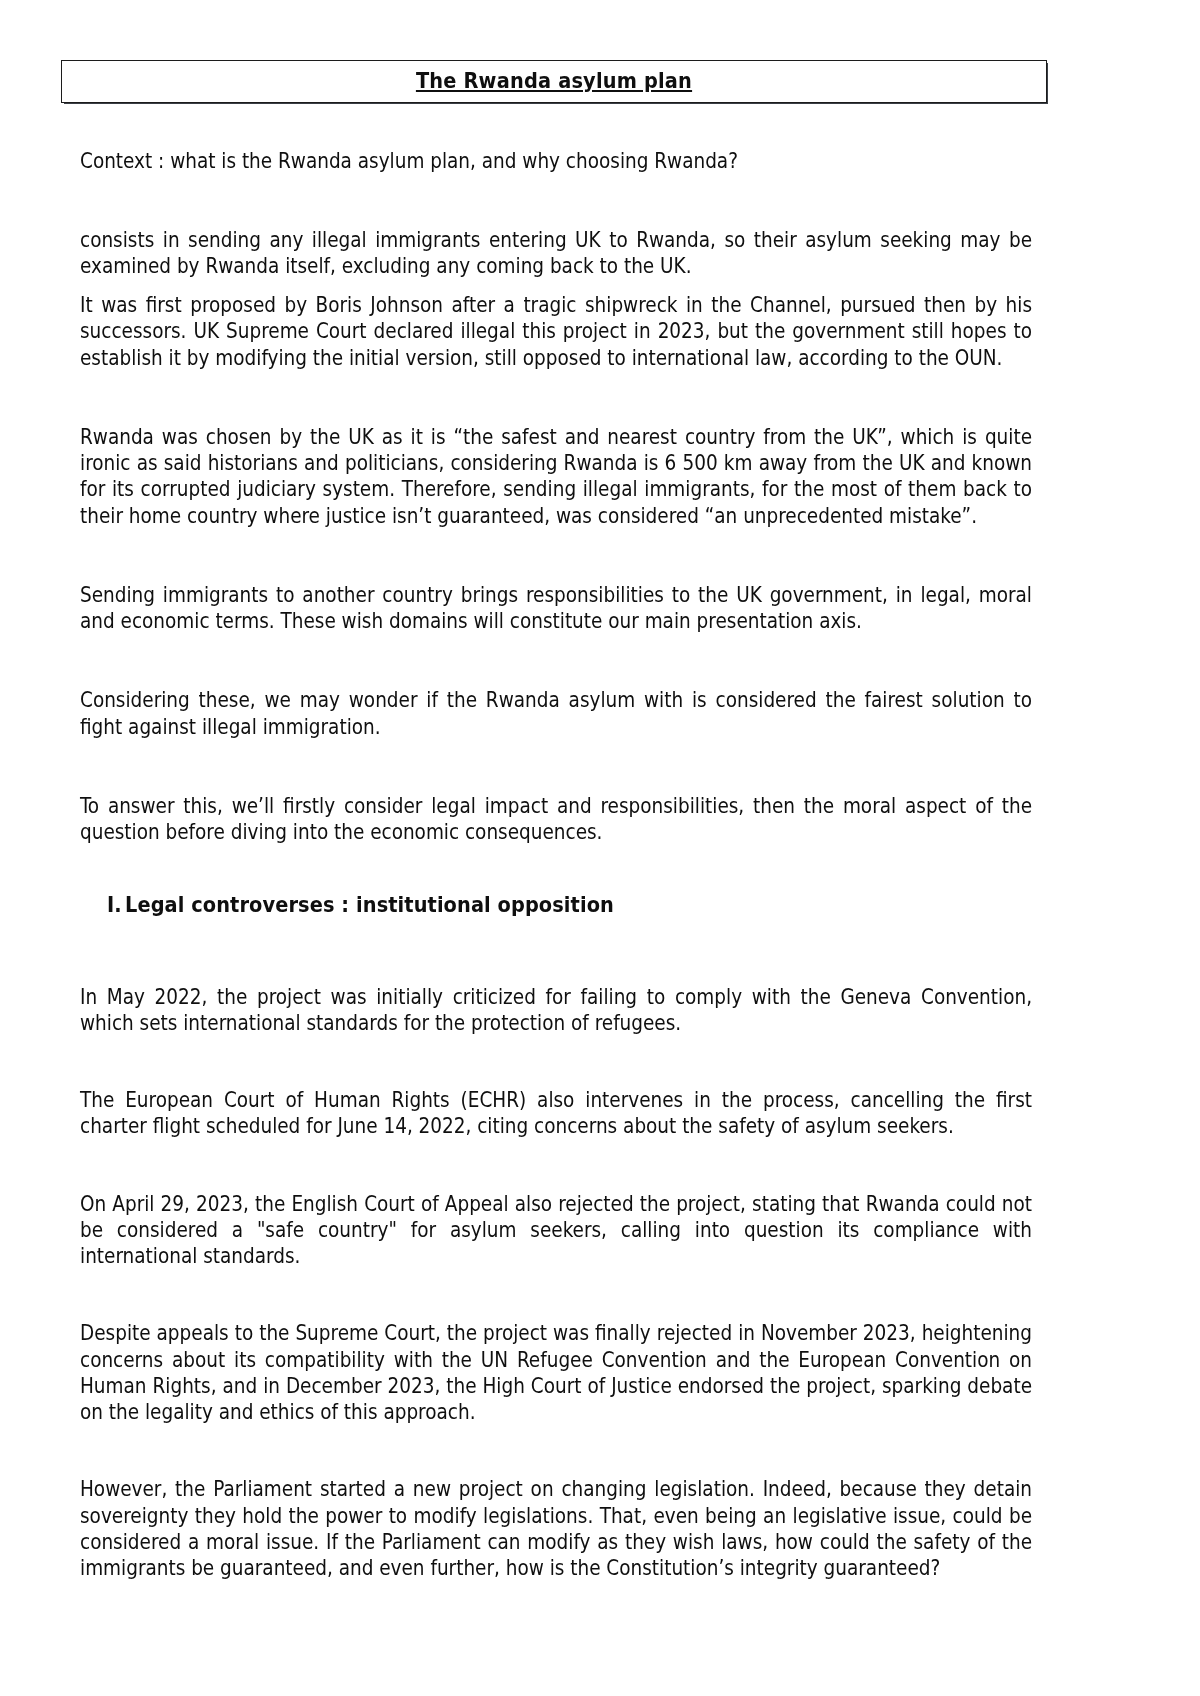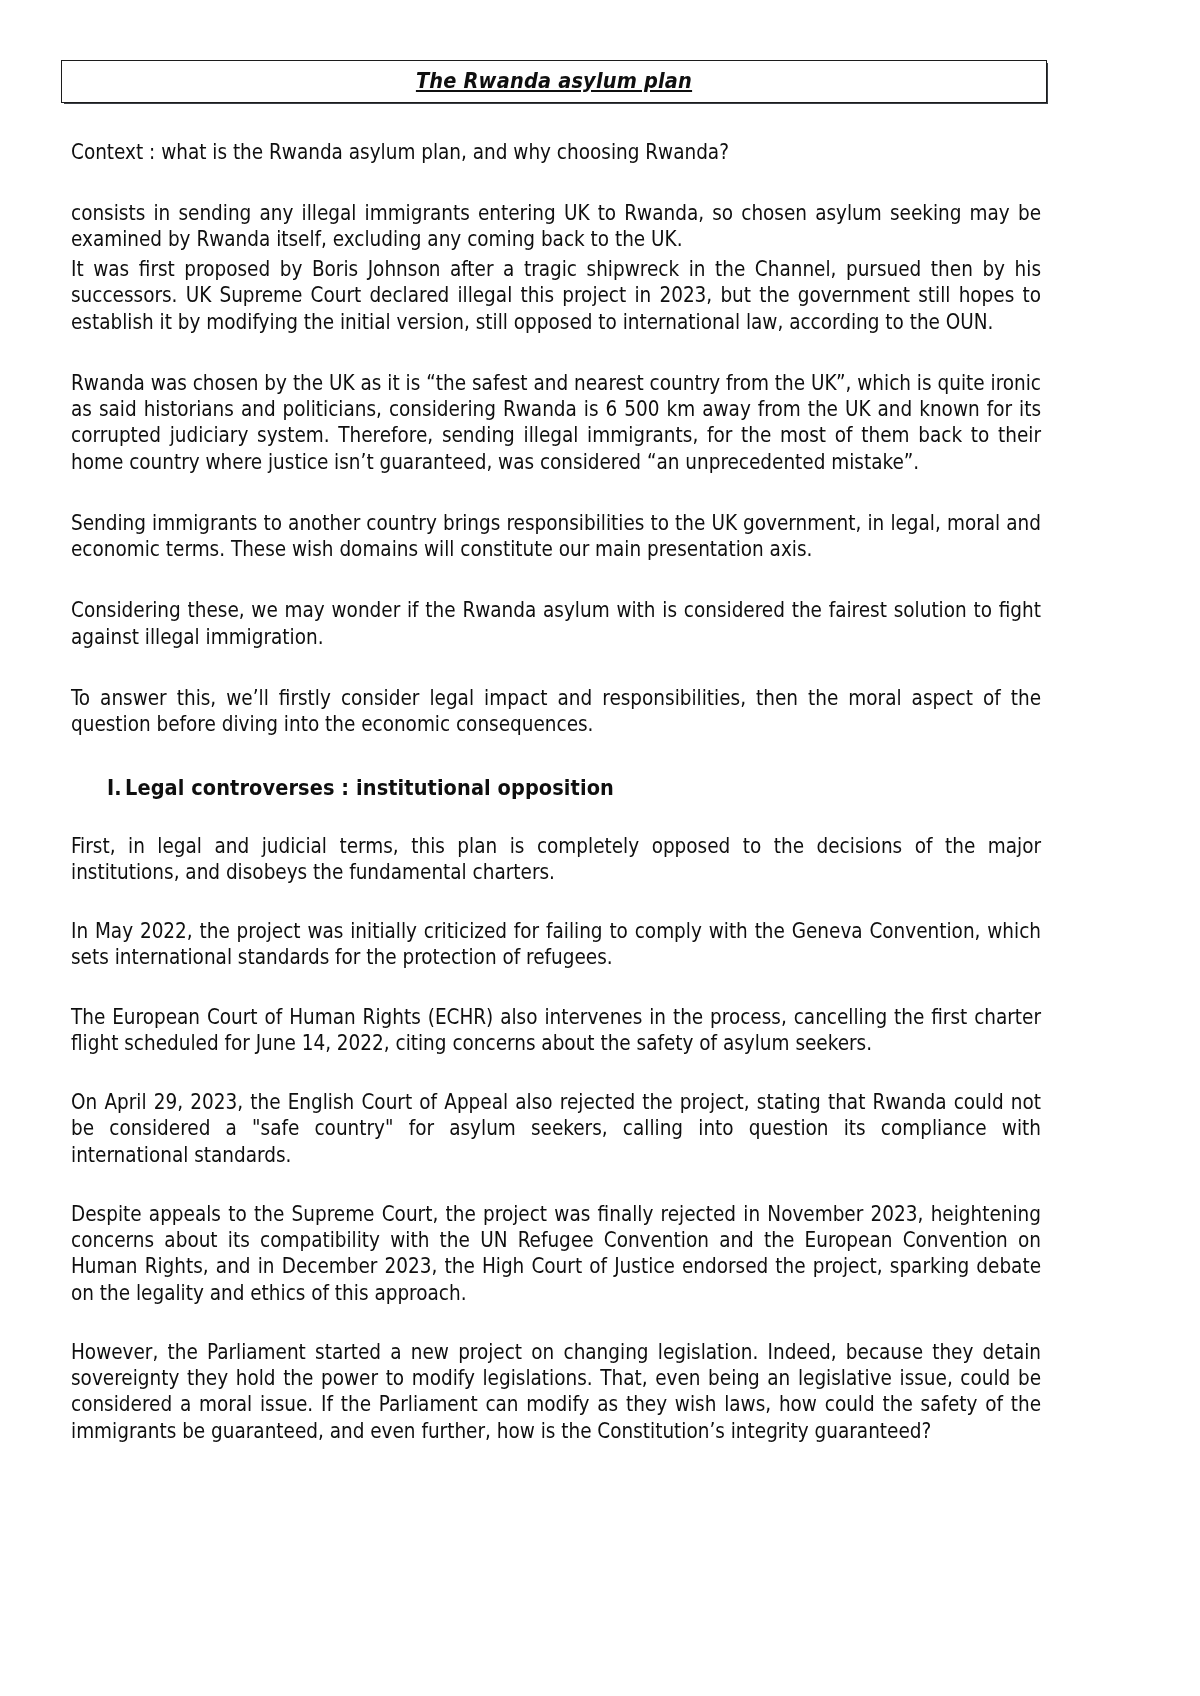--- a/index.html
+++ b/index.html
@@ -36,27 +36,26 @@
     left: 2px;
     right: -2px;
     top: 2px;
     bottom: -2px;
     border-right: 1px solid #3a3f45;
     border-bottom: 1px solid #3a3f45;
     pointer-events: none;
   }
   .doc-title {
     font-weight: bold;
-    font-style: italic;
     text-decoration: underline;
     font-size: 21.5px;
     letter-spacing: 0.2px;
   }
   p.body {
-    margin: 4px;
+    margin: 13px;
     text-align: justify;
     text-justify: inter-word;
   }
   .gap-lg { height: 27px; }
   .gap-md { height: 25px; }
   .gap-sm { height: 6px; }
   .spacer-after-title { height: 32px; }
   .ital { font-style: italic; }
   .section-head {
     margin: 0;
@@ -83,21 +82,21 @@
   <div class="title-box">
     <span class="doc-title">The Rwanda asylum plan</span>
   </div>
 
   <div class="spacer-after-title"></div>
 
   <p class="body">Context : what is the Rwanda asylum plan, and why choosing Rwanda?</p>
 
   <div class="gap-lg"></div>
 
-  <p class="body">consists in sending any illegal immigrants entering UK to Rwanda, so chosen asylum seeking may be examined by Rwanda itself, excluding any coming back to the UK.</p>
+  <p class="body">consists in sending any illegal immigrants entering UK to Rwanda, so their asylum seeking may be examined by Rwanda itself, excluding any coming back to the UK.</p>
   <p class="body">It was first proposed by Boris Johnson after a tragic shipwreck in the Channel, pursued then by his successors. UK Supreme Court declared illegal this project in 2023, but the government still hopes to establish it by modifying the initial version, still opposed to international law, according to the OUN.</p>
 
   <div class="gap-lg"></div>
 
   <p class="body">Rwanda was chosen by the UK as it is “the safest and nearest country from the UK”, which is quite ironic as said historians and politicians, considering Rwanda is 6 500 km away from the UK and known for its corrupted judiciary system. Therefore, sending illegal immigrants, for the most of them back to their home country where justice isn’t guaranteed, was considered “an unprecedented mistake”.</p>
 
   <div class="gap-lg"></div>
 
   <p class="body">Sending immigrants to another country brings responsibilities to the UK government, in legal, moral and economic terms. These wish domains will constitute our main presentation axis.</p>
 
@@ -112,21 +111,20 @@
   <div class="gap-lg"></div>
   <div class="gap-sm"></div>
 
   <h2 class="section-head">
     <span class="section-num">I.</span>
     <span class="section-title">Legal controverses : institutional opposition</span>
   </h2>
 
   <div class="gap-lg"></div>
 
-  <p class="body">First, in legal and judicial terms, this plan is completely opposed to the decisions of the major institutions, and disobeys the fundamental charters.</p>
 
   <div class="gap-md"></div>
 
   <p class="body">In May 2022, the project was initially criticized for failing to comply with the Geneva Convention, which sets international standards for the protection of refugees.</p>
 
   <div class="gap-md"></div>
 
   <p class="body">The European Court of Human Rights (ECHR) also intervenes in the process, cancelling the first charter flight scheduled for June 14, 2022, citing concerns about the safety of asylum seekers.</p>
 
   <div class="gap-md"></div>

